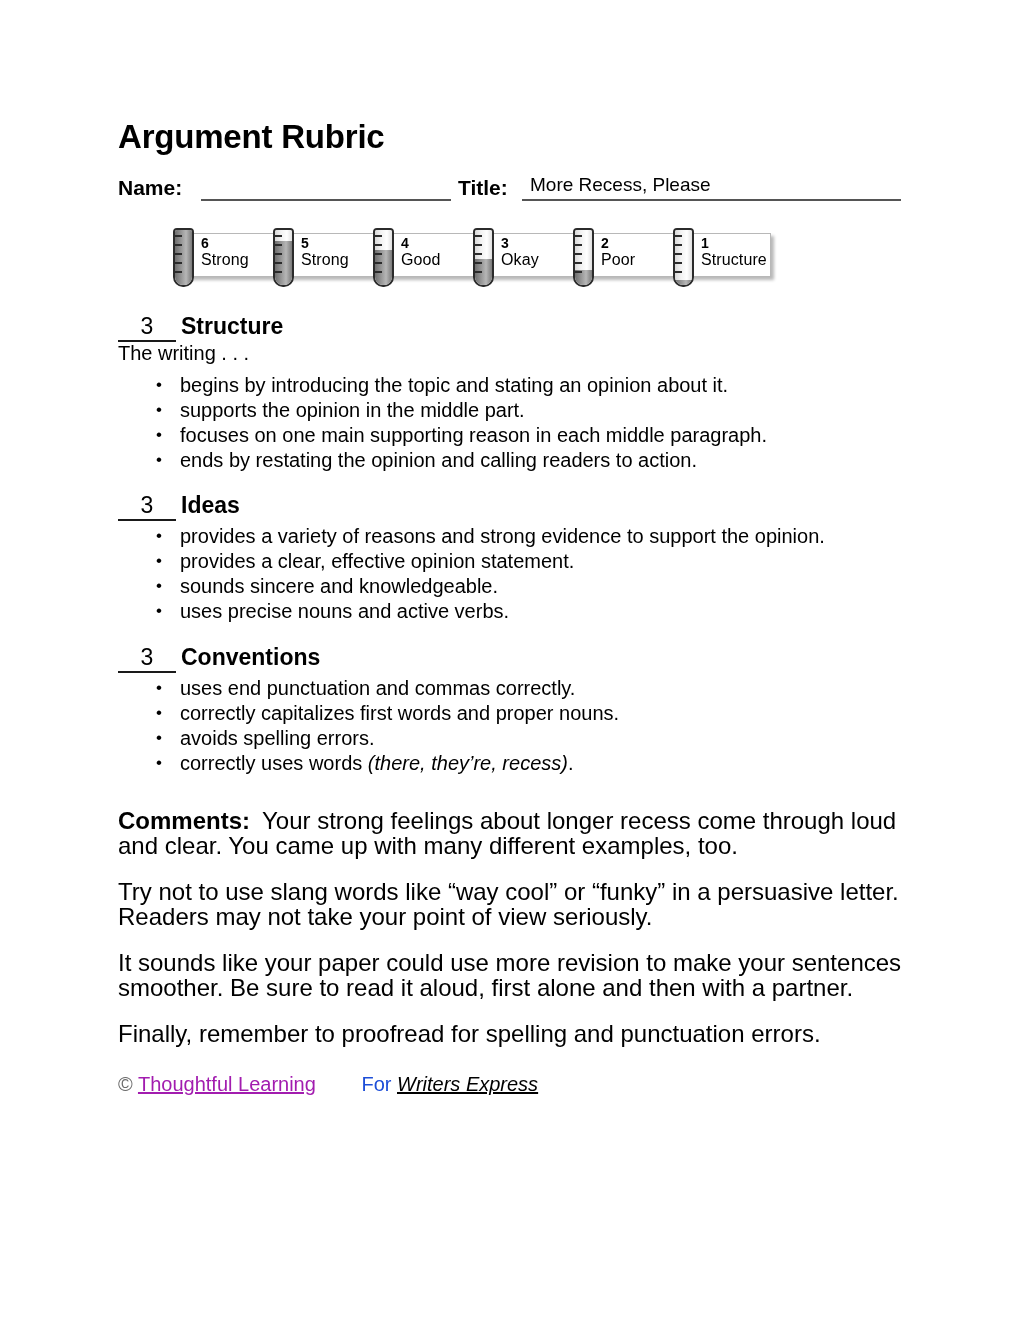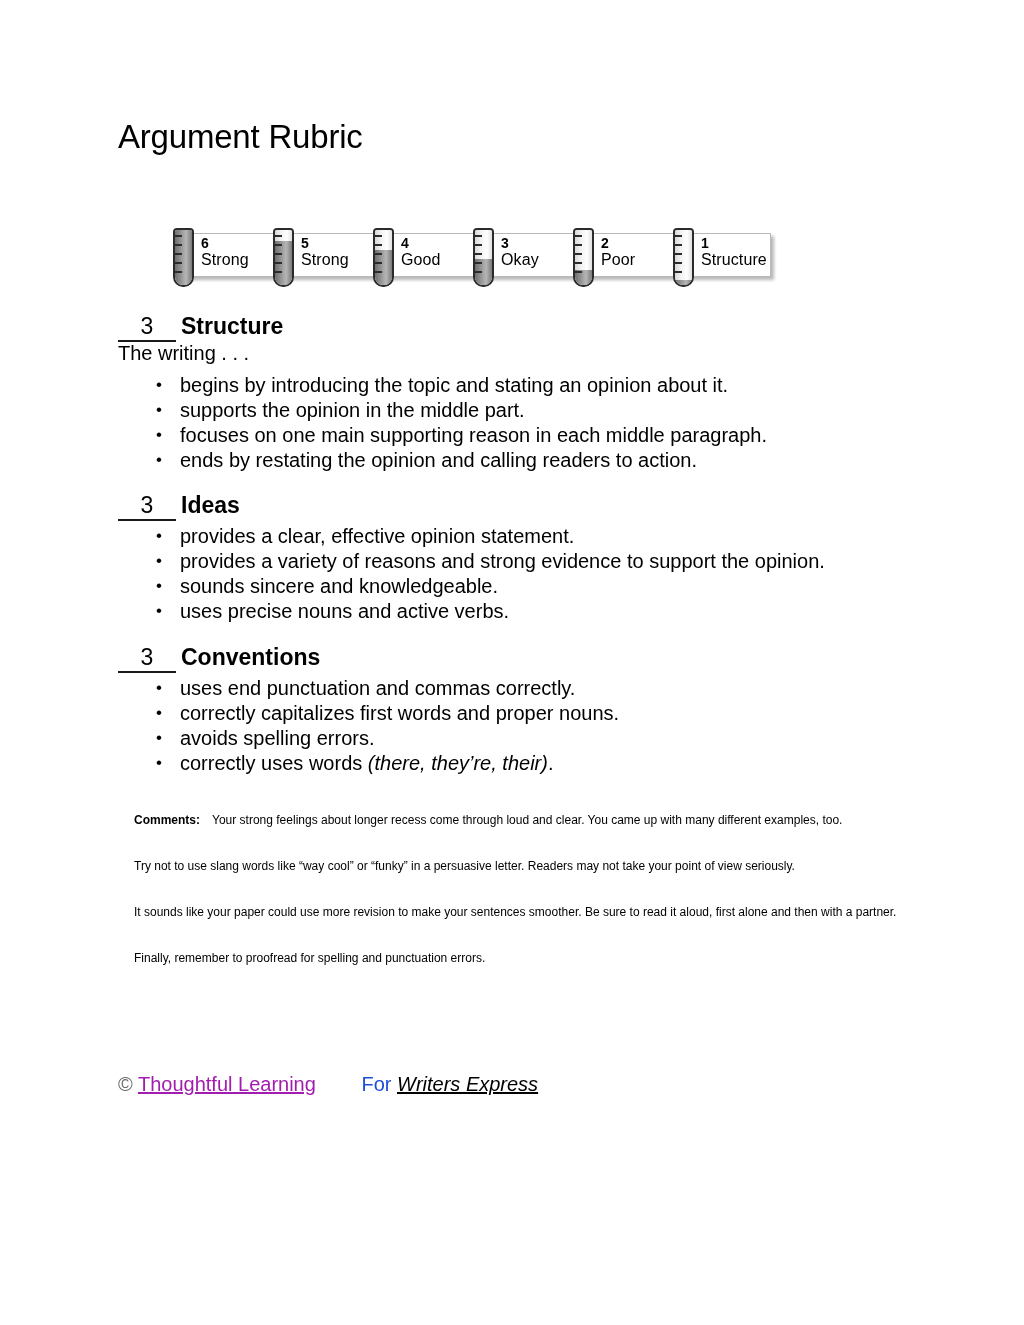--- a/index.html
+++ b/index.html
@@ -23,21 +23,21 @@
     height: 1325px;
     background: #fff;
   }
 
   
   .doc-title {
     position: absolute;
     left: 118px;
     top: 118px;
     font-size: 33px;
-    font-weight: normal;
+    font-weight: bold;
     letter-spacing: -0.2px;
   }
 
   
   .name-title-row {
     position: absolute;
     left: 118px;
     top: 173px;
     width: 790px;
     height: 34px;
@@ -224,22 +224,22 @@
   }
 
   
   .comments {
     position: absolute;
     left: 118px;
     top: 808px;
     width: 788px;
   }
   .comments p {
-    margin: 0 0 21px 16px;
-    font-size: 12px;
+    margin: 0 0 21px 0;
+    font-size: 24px;
     line-height: 25px;
   }
   .comments-label {
     font-weight: bold;
   }
   .comments-label-gap {
     display: inline-block;
     width: 12px;
   }
 
@@ -267,20 +267,30 @@
     text-decoration: underline;
   }
 </style>
 </head>
 <body>
 
 <div class="page">
 
   <div class="doc-title">Argument Rubric</div>
 
+  <div class="name-title-row">
+    <div class="field-label label-name">Name:</div>
+    <div class="field-line line-name">
+      <span class="field-value"></span>
+    </div>
+    <div class="field-label label-title">Title:</div>
+    <div class="field-line line-title">
+      <span class="field-value">More Recess, Please</span>
+    </div>
+  </div>
 
   <div class="scale-wrap">
     <div class="scale-box"></div>
     <div class="scale-levels" id="scale-levels">
         <div class="level" style="left: 0px;">
           <div class="gauge">
             <div class="gauge-empty" style="height: 0%;"></div>
             <div class="gauge-fill" style="height: 100%;"></div>
             <div class="gauge-ticks">
               <i></i>
@@ -396,36 +406,36 @@
           <li>focuses on one main supporting reason in each middle paragraph.</li>
           <li>ends by restating the opinion and calling readers to action.</li>
         </ul>
       </div>
       <div class="trait" style="top: 492px;">
         <div class="trait-head">
           <div class="score-blank"><span>3</span></div>
           <div class="trait-name">Ideas</div>
         </div>
         <ul class="criteria" style="top: 30px;">
+          <li>provides a variety of reasons and strong evidence to support the opinion.</li>
           <li>provides a clear, effective opinion statement.</li>
-          <li>provides a variety of reasons and strong evidence to support the opinion.</li>
           <li>sounds sincere and knowledgeable.</li>
           <li>uses precise nouns and active verbs.</li>
         </ul>
       </div>
       <div class="trait" style="top: 644px;">
         <div class="trait-head">
           <div class="score-blank"><span>3</span></div>
           <div class="trait-name">Conventions</div>
         </div>
         <ul class="criteria" style="top: 30px;">
           <li>uses end punctuation and commas correctly.</li>
           <li>correctly capitalizes first words and proper nouns.</li>
           <li>avoids spelling errors.</li>
-          <li>correctly uses words <i>(there, they’re, their)</i>.</li>
+          <li>correctly uses words <i>(there, they’re, recess)</i>.</li>
         </ul>
       </div>
     </div>
 
   <div class="comments">
     <p>
       <span class="comments-label">Comments:</span><span class="comments-label-gap"></span><span>Your strong feelings about longer recess come through loud and clear. You came up with many different examples, too.</span>
     </p>
     <p>Try not to use slang words like “way cool” or “funky” in a persuasive letter. Readers may not take your point of view seriously.</p>
     <p>It sounds like your paper could use more revision to make your sentences smoother. Be sure to read it aloud, first alone and then with a partner.</p>

